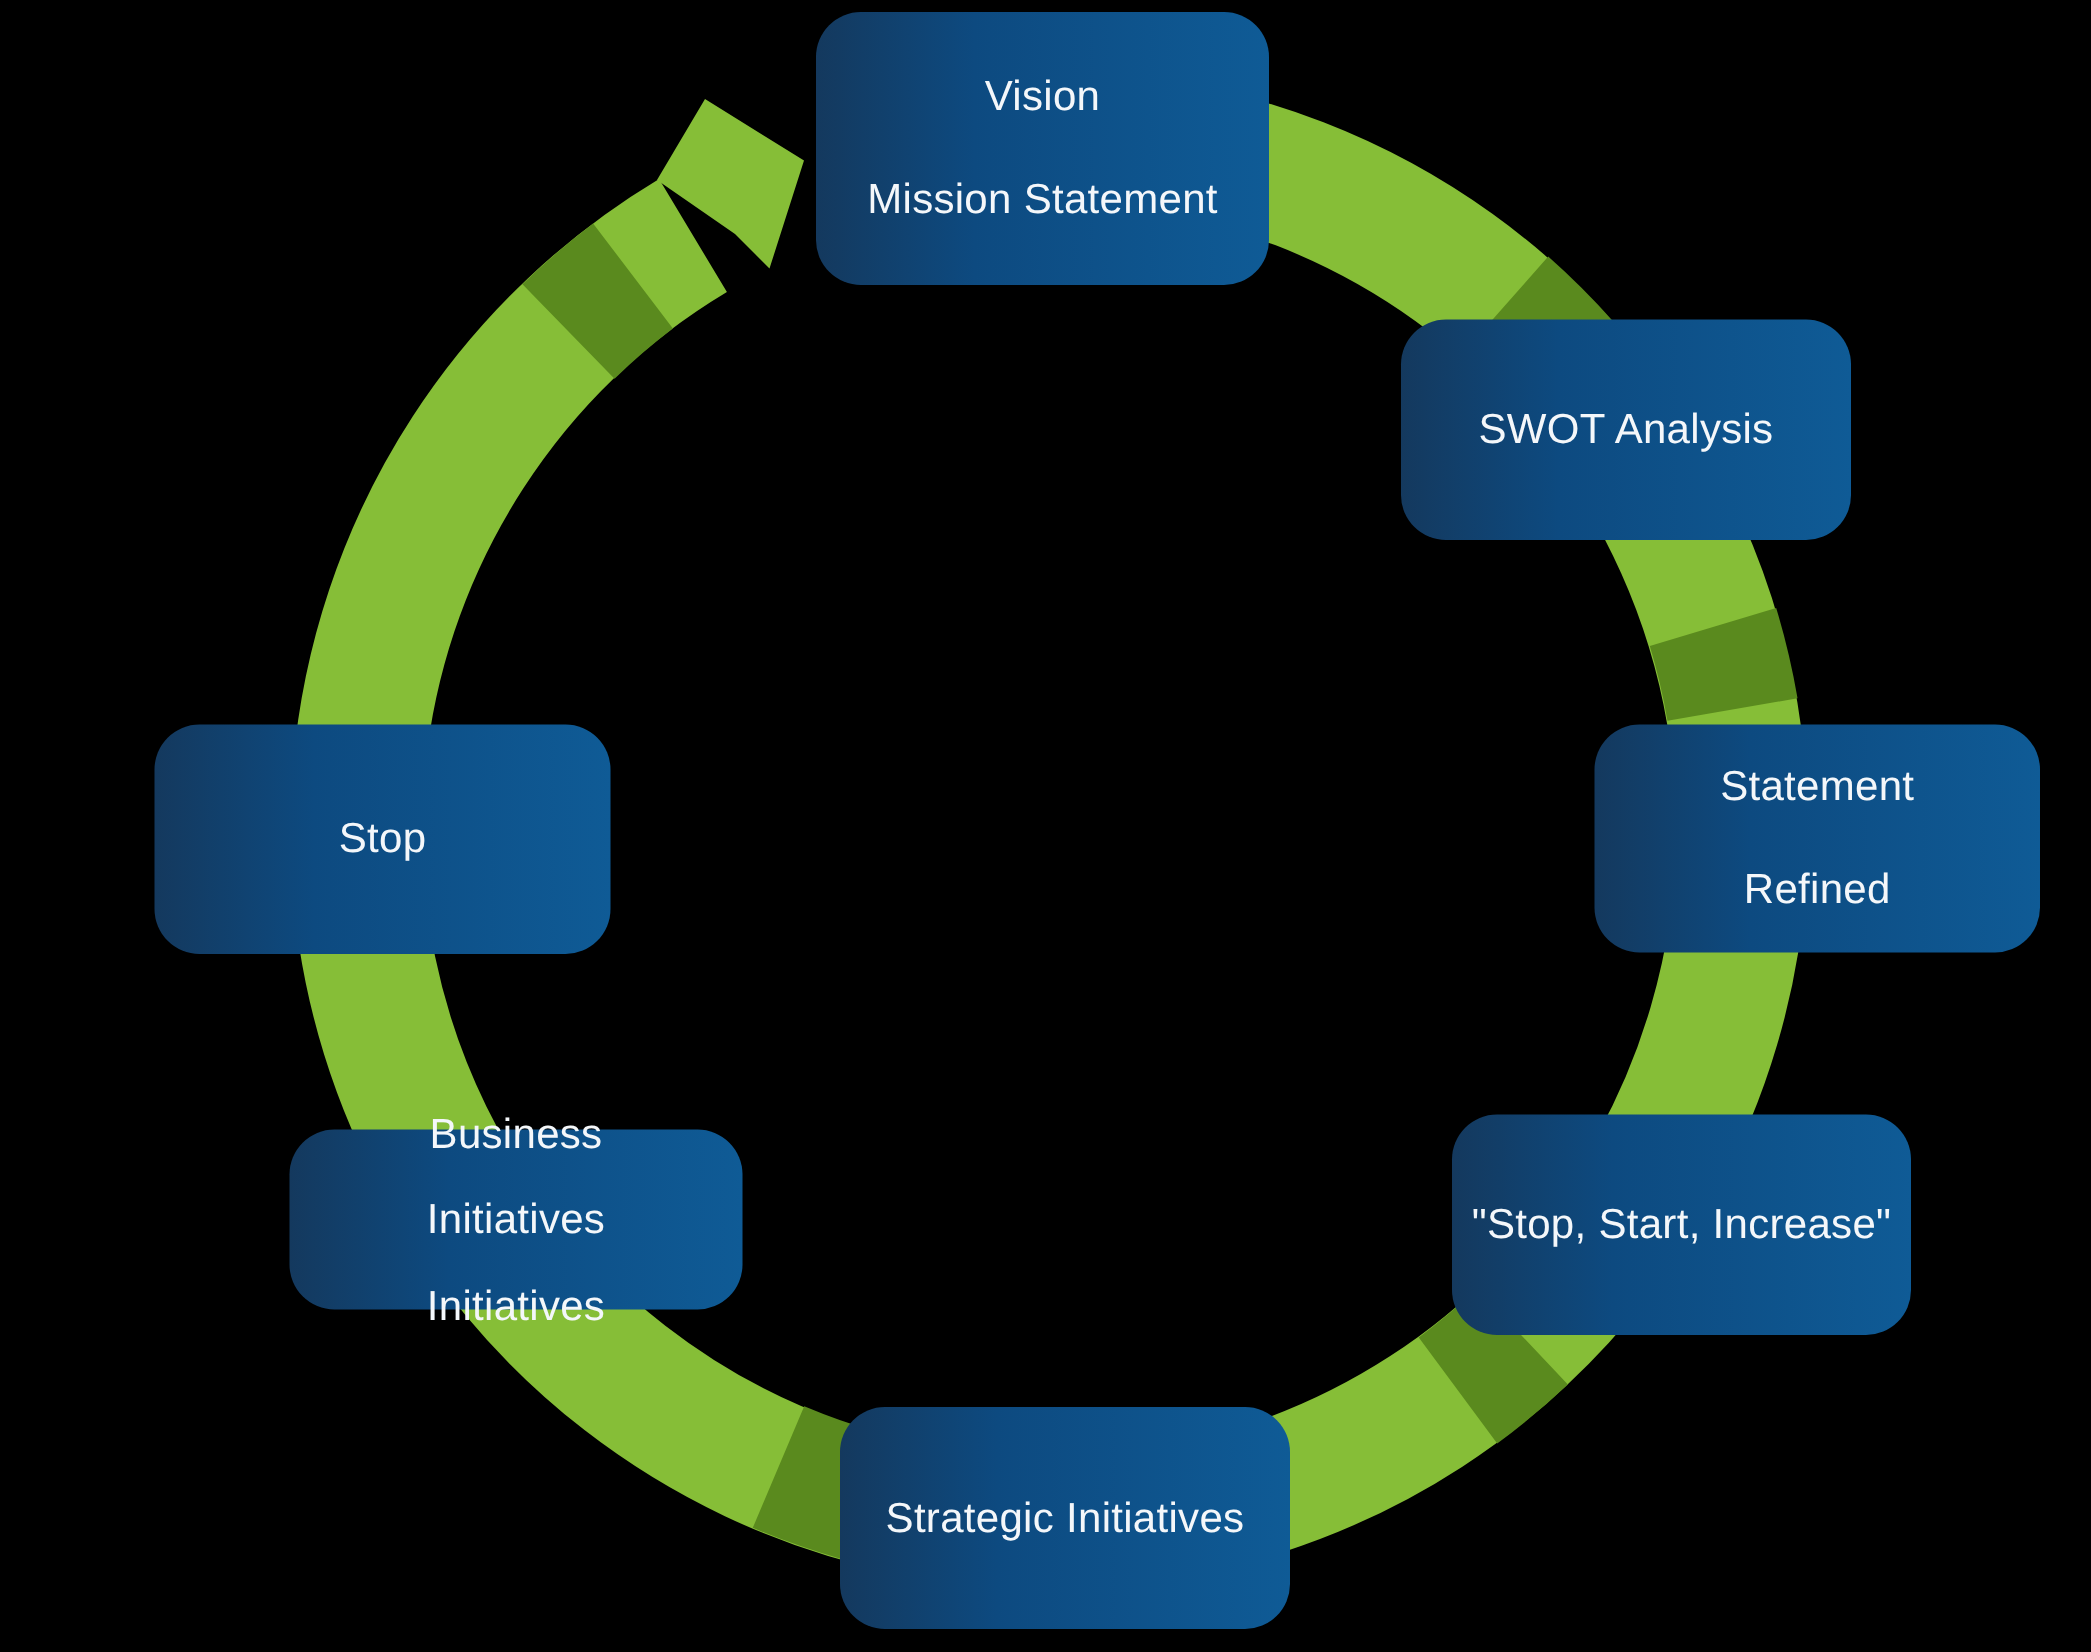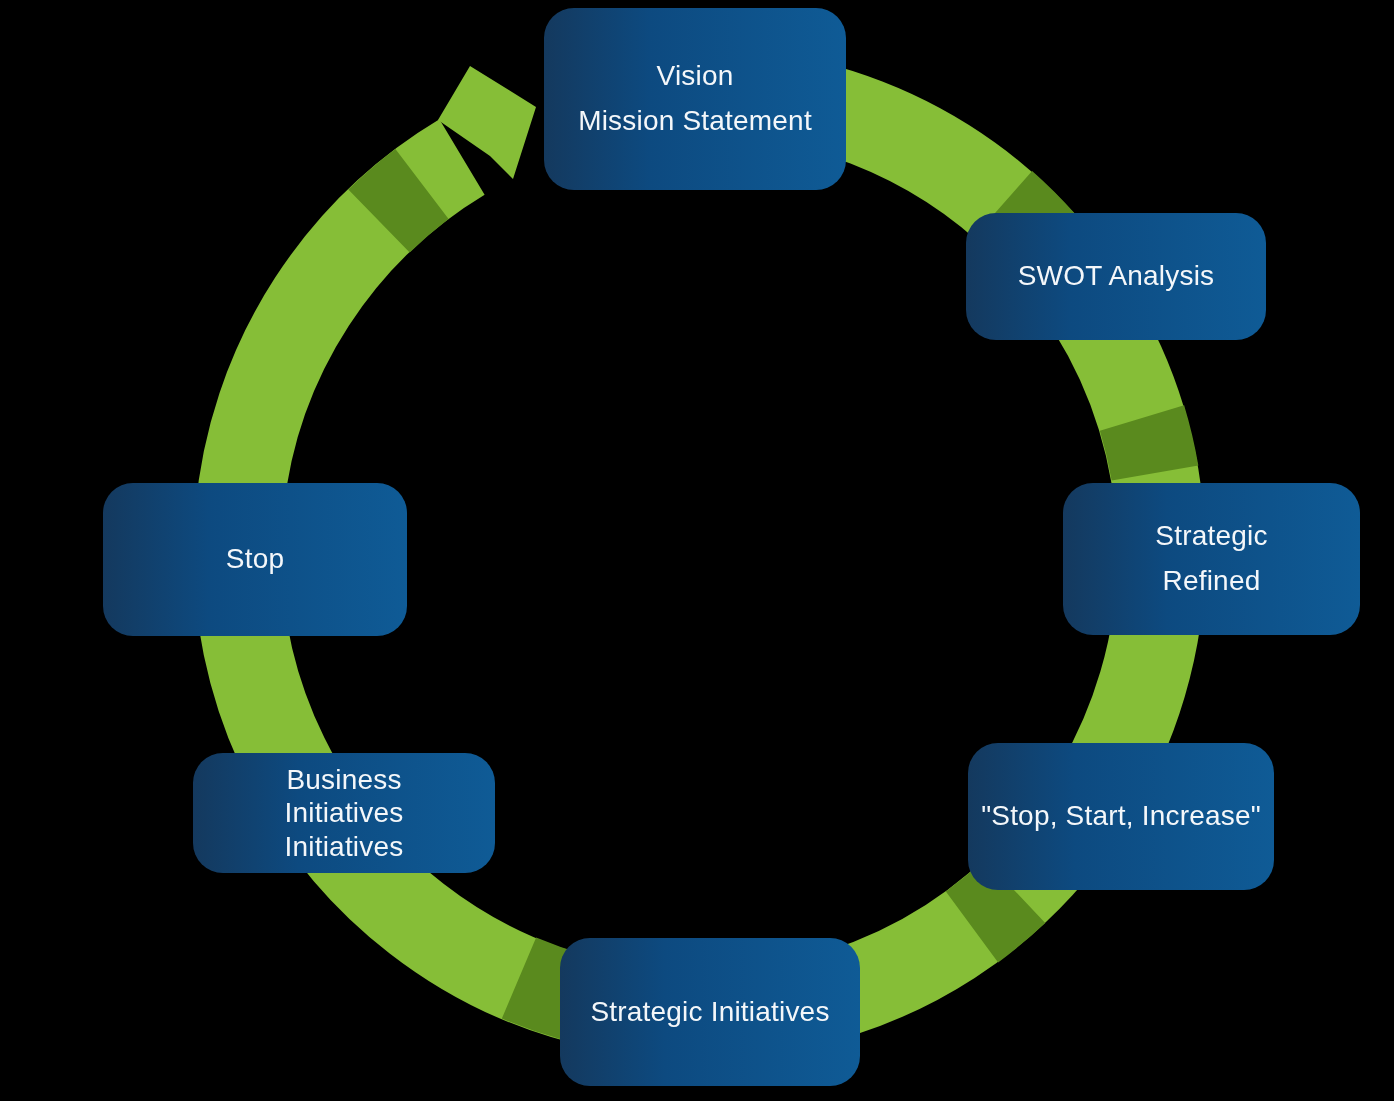--- a/index.html
+++ b/index.html
@@ -28,31 +28,32 @@
     flex-direction: column;
     align-items: center;
     justify-content: center;
     text-align: center;
     border-radius: 30px;
     background: linear-gradient(90deg, #14395E 0%, #0D4A80 35%, #0F5B96 100%);
     color: #F4F7FA;
     font-size: 28px;
     font-weight: 400;
     letter-spacing: 0.2px;
+    gap: 24px;
   }
   .node span {
     display: block;
     line-height: 1.6;
   }
   .node.tight span {
     line-height: 1.2;
   }
   
   .pos-vision      { left: 544px;  top: 8px;   width: 302px; height: 182px; }
-  .pos-swot        { left: 934px;  top: 213px; width: 300px; height: 127px; margin-left: 32px; }
+  .pos-swot        { left: 934px;  top: 213px; width: 300px; height: 147px; }
   .pos-elements    { left: 1063px; top: 483px; width: 297px; height: 152px; }
   .pos-stop        { left: 968px;  top: 743px; width: 306px; height: 147px; }
   .pos-initiatives { left: 560px;  top: 938px; width: 300px; height: 148px; }
   .pos-busdev      { left: 193px;  top: 753px; width: 302px; height: 120px; }
   .pos-kpis        { left: 103px;  top: 483px; width: 304px; height: 153px; }
   .pos-refined     { left: 173px;  top: 213px; width: 307px; height: 147px; }
 </style>
 </head>
 <body>
 
@@ -74,21 +75,21 @@
   <div class="node pos-vision">
     <span>Vision</span>
     <span>Mission Statement</span>
   </div>
 
   <div class="node pos-swot">
     <span>SWOT Analysis</span>
   </div>
 
   <div class="node pos-elements">
-    <span>Strategic</span>
+    <span>Statement</span>
     <span>Refined</span>
   </div>
 
   <div class="node pos-stop">
     <span>"Stop, Start, Increase"</span>
   </div>
 
   <div class="node pos-initiatives">
     <span>Strategic Initiatives</span>
   </div>

